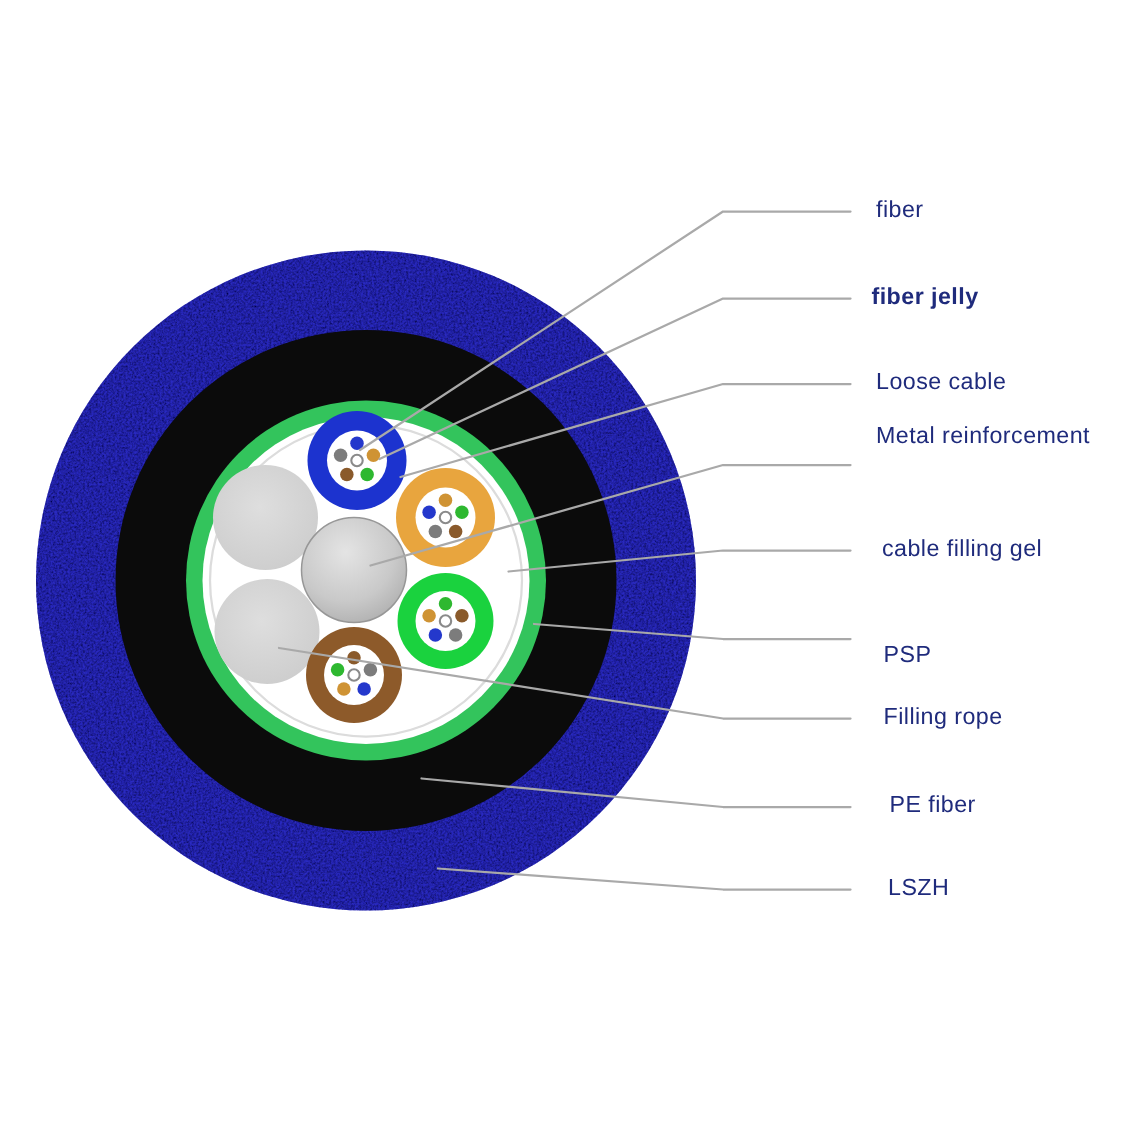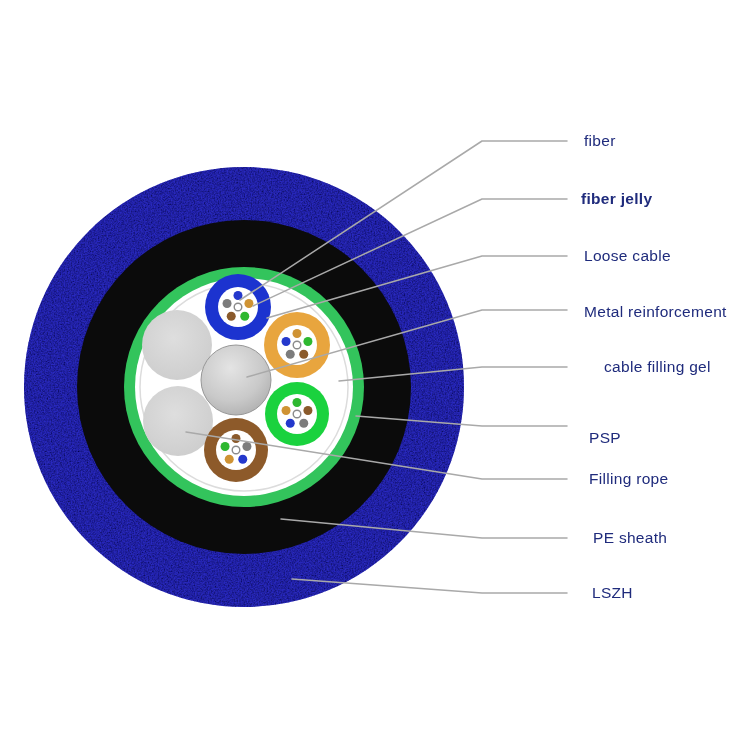--- a/index.html
+++ b/index.html
@@ -119,20 +119,20 @@
         <polyline points="356,416 482,426 567,426" fill="none" stroke="#a9a9a9" stroke-width="1.5" stroke-linejoin="round" stroke-linecap="round"></polyline>
         <polyline points="186,432 482,479 567,479" fill="none" stroke="#a9a9a9" stroke-width="1.5" stroke-linejoin="round" stroke-linecap="round"></polyline>
         <polyline points="281,519 482,538 567,538" fill="none" stroke="#a9a9a9" stroke-width="1.5" stroke-linejoin="round" stroke-linecap="round"></polyline>
         <polyline points="292,579 482,593 567,593" fill="none" stroke="#a9a9a9" stroke-width="1.5" stroke-linejoin="round" stroke-linecap="round"></polyline>
       </g>
   </svg>
   <div id="labels">
       <div class="label" style="left: 584px; top: 141px;">fiber</div>
       <div class="label" style="left: 581px; top: 199px; font-weight: bold;">fiber jelly</div>
       <div class="label" style="left: 584px; top: 256px;">Loose cable</div>
-      <div class="label" style="left: 584px; top: 312px;">Metal reinforcement</div>
-      <div class="label" style="left: 604px; top: 367px;">cable filling gel</div>
+      <div class="label" style="left: 584px; top: 292px;">Metal reinforcement</div>
+      <div class="label" style="left: 588px; top: 367px;">cable filling gel</div>
       <div class="label" style="left: 589px; top: 438px;">PSP</div>
       <div class="label" style="left: 589px; top: 479px; text-align: right;">Filling rope</div>
-      <div class="label" style="left: 593px; top: 538px;">PE sheath</div>
+      <div class="label" style="left: 593px; top: 538px;">PE fiber</div>
       <div class="label" style="left: 592px; top: 593px;">LSZH</div>
     </div>
 </div>
 
 </body></html>

